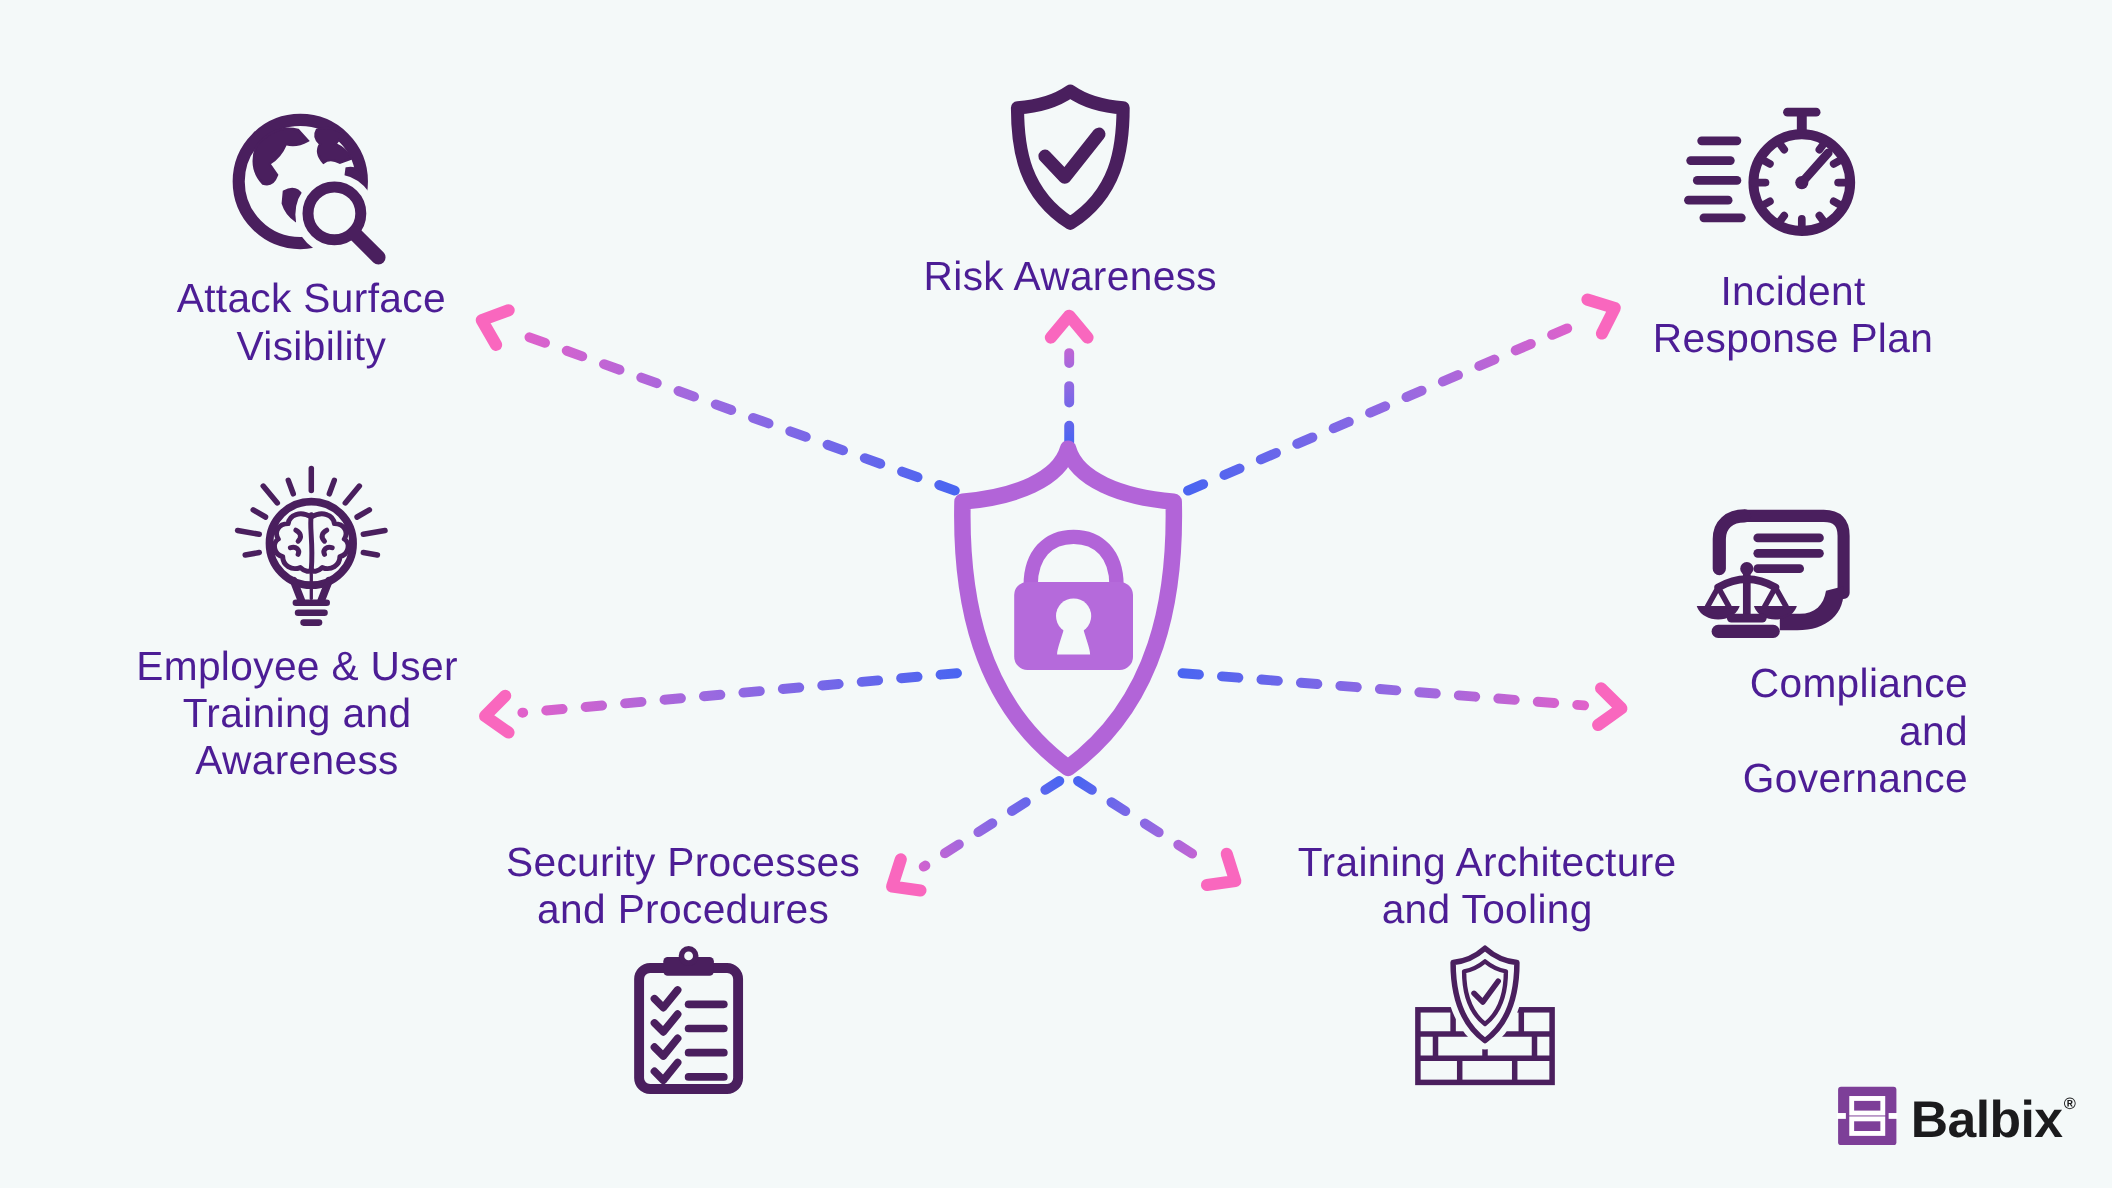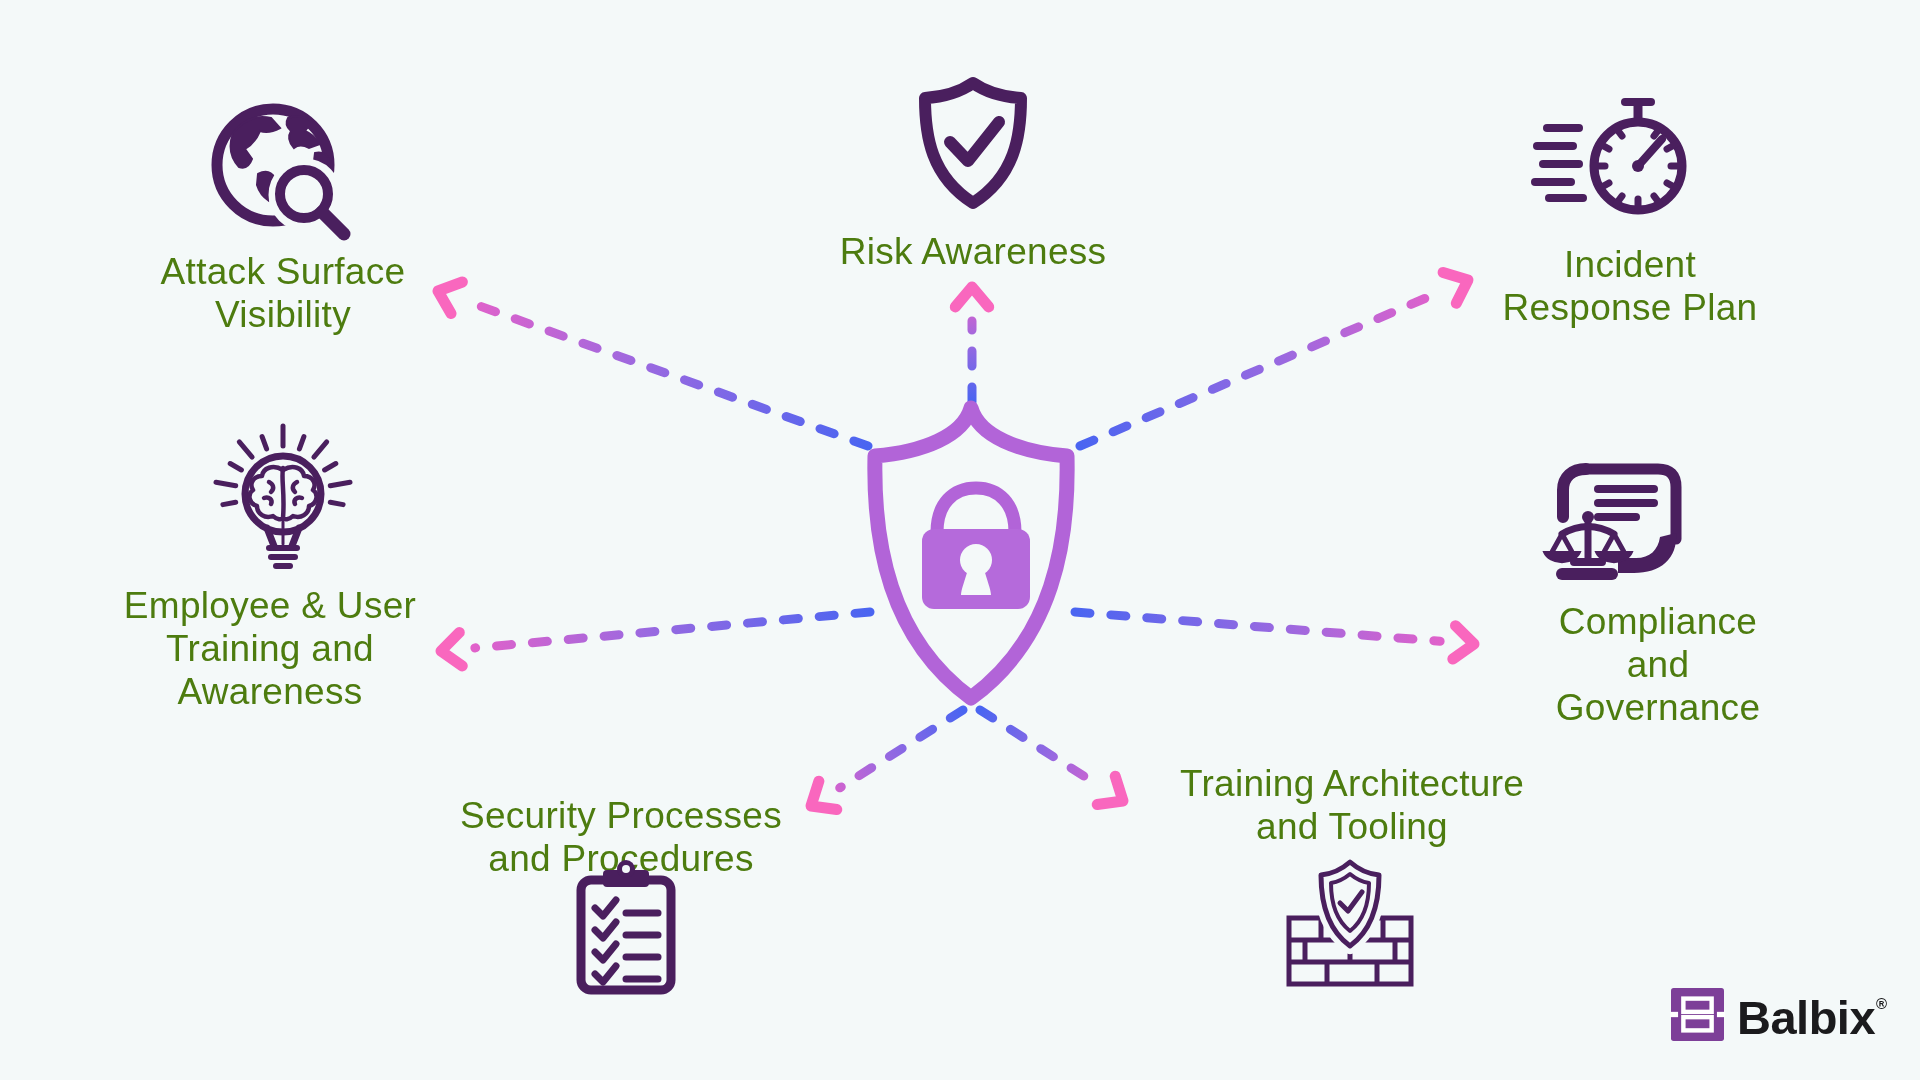--- a/index.html
+++ b/index.html
@@ -9,21 +9,21 @@
     font-family:"Liberation Sans", sans-serif;
   }
   .label{
     position:absolute;
     transform:translateX(-50%);
     text-align:center;
     font-size:37px;
     line-height:43px;
     font-weight:500;
     letter-spacing:.3px;
-    color:#4d7c0f;
+    color:#4c1d95;
     white-space:pre-line;
   }
   .icon{position:absolute;}
   svg{display:block;overflow:visible;}
   #connector-layer{position:absolute;left:0;top:0;}
   .logo{
     position:absolute;left:1671px;top:988px;
     display:flex;align-items:flex-end;gap:13px;
   }
   .logo-text{
@@ -208,24 +208,24 @@
       <circle cx="56" cy="62" r="6" stroke="none"></circle>
       <path d="M30 79 Q56 64 82 79" stroke-width="7" fill="none" stroke-linecap="round"></path>
       <path d="M30 79 L20 97 M30 79 L40 97" stroke-width="5"></path>
       <path d="M82 79 L72 97 M82 79 L92 97" stroke-width="5"></path>
       <path d="M12 97 A19 15 0 0 0 48 97 Z" stroke-width="2"></path>
       <path d="M64 97 A19 15 0 0 0 100 97 Z" stroke-width="2"></path>
       <line x1="42" y1="107" x2="70" y2="107" stroke-width="8" stroke-linecap="round"></line>
     </g>
   </svg>
 </div>
-<div class="label" style="left:1658px;top:600px;">Compliance and
+<div class="label" style="left:1658px;top:600px;text-align:right;">Compliance and
 Governance</div>
 
-<div class="label" style="left:621px;top:762px;margin-top:32px;">Security Processes
+<div class="label" style="left:621px;top:762px;">Security Processes
 and Procedures</div>
 <div class="icon" style="left:574px;top:856px;">
   <svg width="104" height="142" viewBox="0 0 104 142" fill="none">
     <rect x="7" y="24" width="90" height="110" rx="10" stroke="#4a1f5e" stroke-width="9"></rect>
     <rect x="29" y="14" width="46" height="17" rx="4" fill="#4a1f5e"></rect>
     <circle cx="52" cy="13" r="9" fill="#4a1f5e"></circle>
     <circle cx="52" cy="13" r="4" fill="#f4f9f9"></circle>
     <g stroke="#4a1f5e" stroke-width="7" stroke-linecap="round" stroke-linejoin="round">
       <path d="M21 52 L29 60 L42 44"></path>
       <path d="M21 74 L29 82 L42 66"></path>

